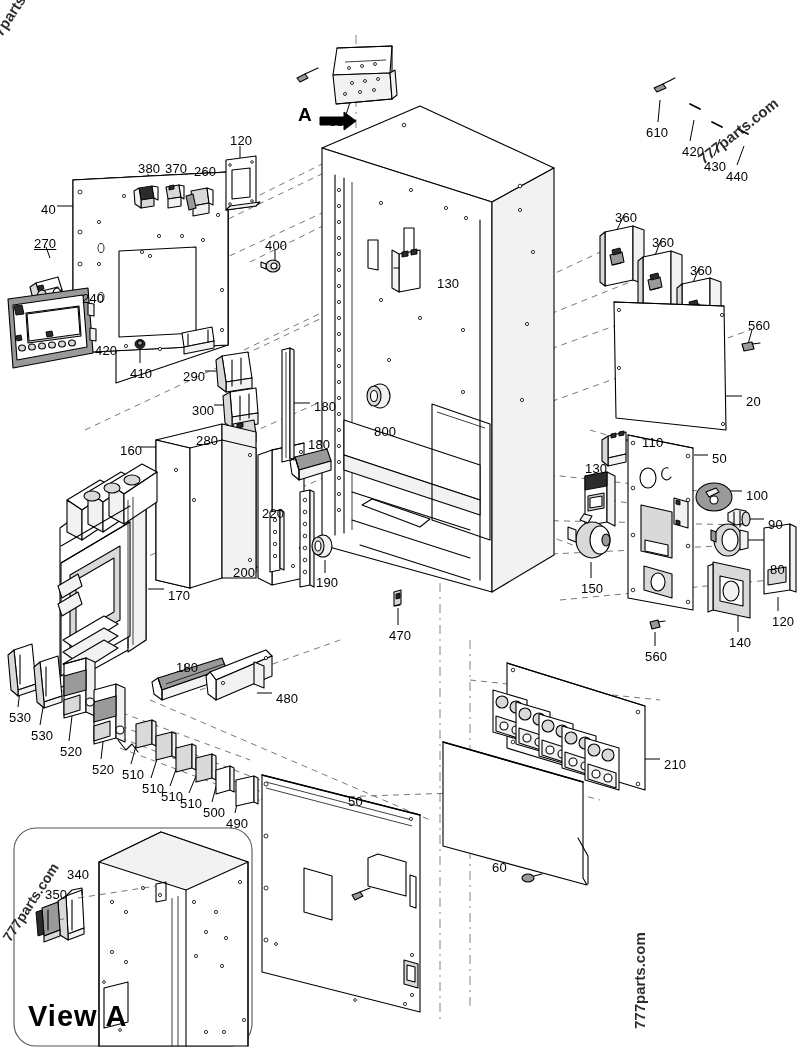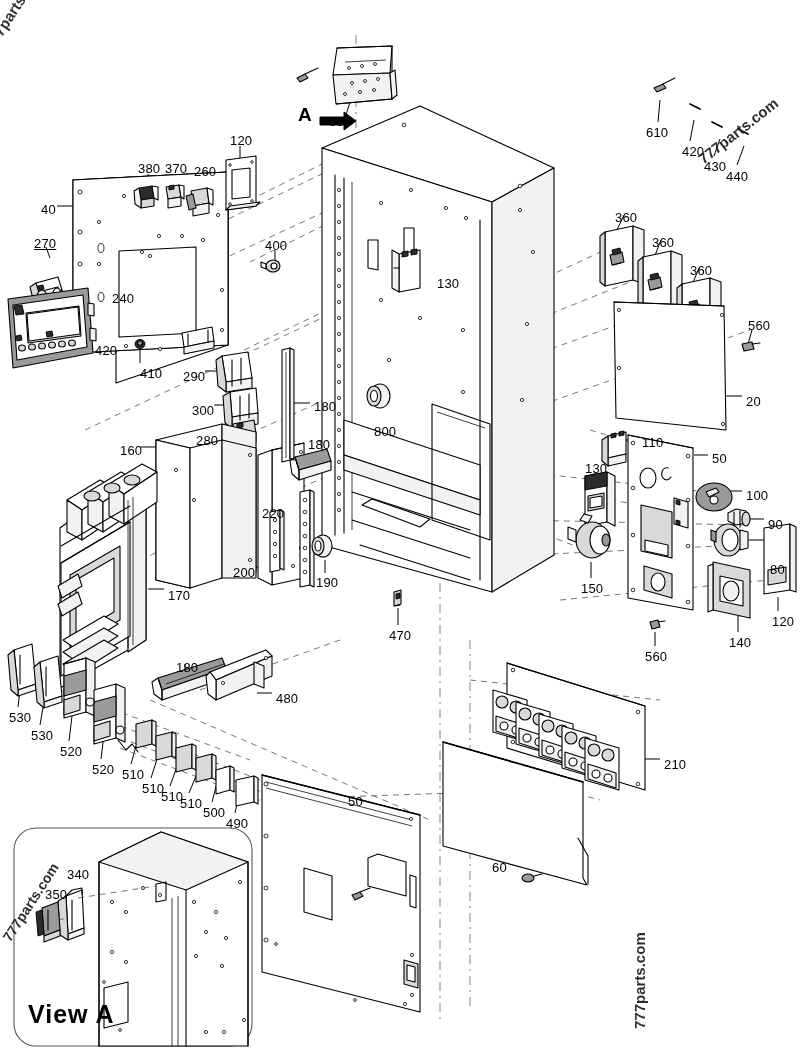--- a/index.html
+++ b/index.html
@@ -7,21 +7,21 @@
   body{width:800px;height:1055px;position:relative;overflow:hidden;
        font-family:"Liberation Sans",sans-serif;color:#111;}
   #stage{position:absolute;left:0;top:0;width:800px;height:1055px;}
   svg#art{position:absolute;left:0;top:0;width:800px;height:1055px;}
   .lbl{position:absolute;font-family:"Liberation Sans",sans-serif;
        font-size:13px;font-weight:400;color:#000;white-space:nowrap;
        letter-spacing:.2px;line-height:1;}
   .wm{position:absolute;color:#1b1b1b;font-family:"Liberation Sans",sans-serif;
       font-size:15px;font-weight:600;white-space:nowrap;opacity:.92;}
   .viewa{position:absolute;font-family:"Liberation Sans",sans-serif;
-      font-weight:bold;font-size:25px;letter-spacing:1px;color:#000;}
+      font-weight:bold;font-size:29px;letter-spacing:1px;color:#000;}
   .acall{position:absolute;font-family:"Liberation Sans",sans-serif;
       font-weight:bold;font-size:19px;color:#000;}
 </style>
 </head>
 <body>
 
 <div id="stage">
 
 <svg id="art" viewBox="0 0 800 1055" xmlns="http://www.w3.org/2000/svg">
   <defs>
@@ -826,23 +826,23 @@
 <div class="lbl" style="left:646px;top:126px;">610</div>
 <div class="lbl" style="left:682px;top:145px;">420</div>
 <div class="lbl" style="left:704px;top:160px;">430</div>
 <div class="lbl" style="left:726px;top:170px;">440</div>
 <div class="lbl" style="left:230px;top:134px;">120</div>
 <div class="lbl" style="left:138px;top:162px;">380</div>
 <div class="lbl" style="left:165px;top:162px;">370</div>
 <div class="lbl" style="left:194px;top:165px;">260</div>
 <div class="lbl" style="left:41px;top:203px;">40</div>
 <div class="lbl" style="left:34px;top:237px;text-decoration:underline;">270</div>
-<div class="lbl" style="left:82px;top:292px;margin-left:30px;">240</div>
+<div class="lbl" style="left:82px;top:292px;">240</div>
 <div class="lbl" style="left:95px;top:344px;">420</div>
-<div class="lbl" style="left:140px;top:367px;">410</div>
+<div class="lbl" style="left:130px;top:367px;">410</div>
 <div class="lbl" style="left:265px;top:239px;">400</div>
 <div class="lbl" style="left:183px;top:370px;">290</div>
 <div class="lbl" style="left:192px;top:404px;">300</div>
 <div class="lbl" style="left:196px;top:434px;">280</div>
 <div class="lbl" style="left:120px;top:444px;">160</div>
 <div class="lbl" style="left:168px;top:589px;text-align:right;">170</div>
 <div class="lbl" style="left:233px;top:566px;">200</div>
 <div class="lbl" style="left:262px;top:507px;">220</div>
 <div class="lbl" style="left:316px;top:576px;">190</div>
 <div class="lbl" style="left:314px;top:400px;">180</div>

